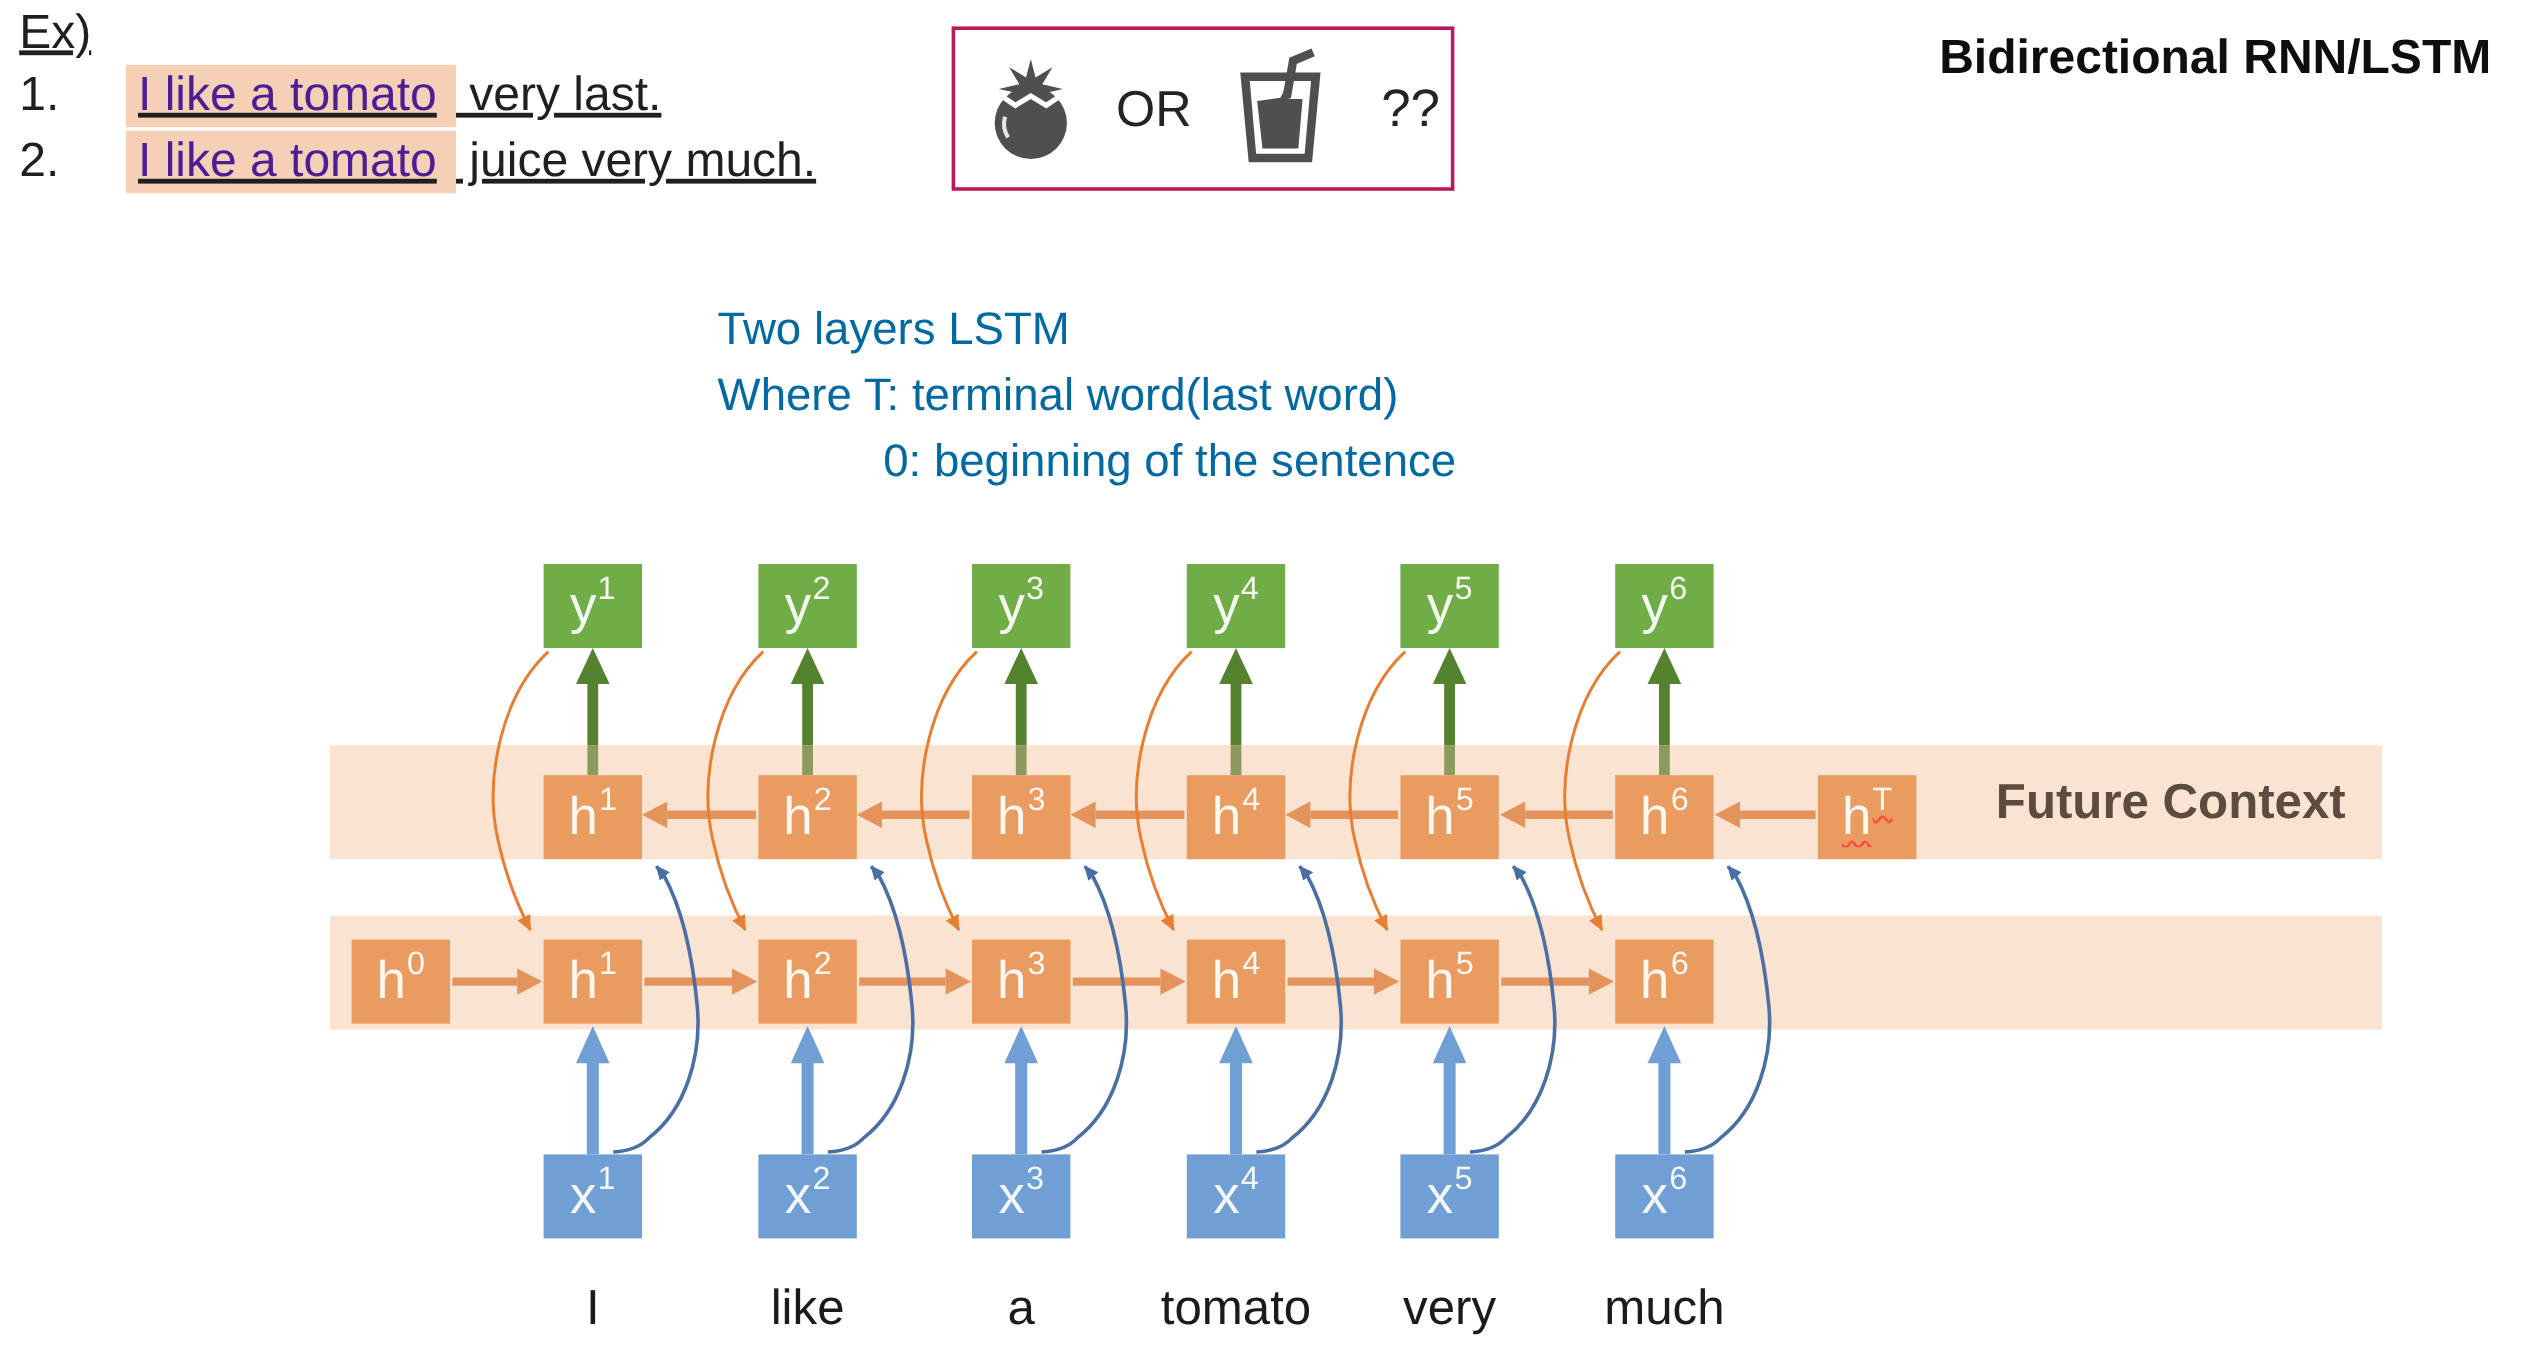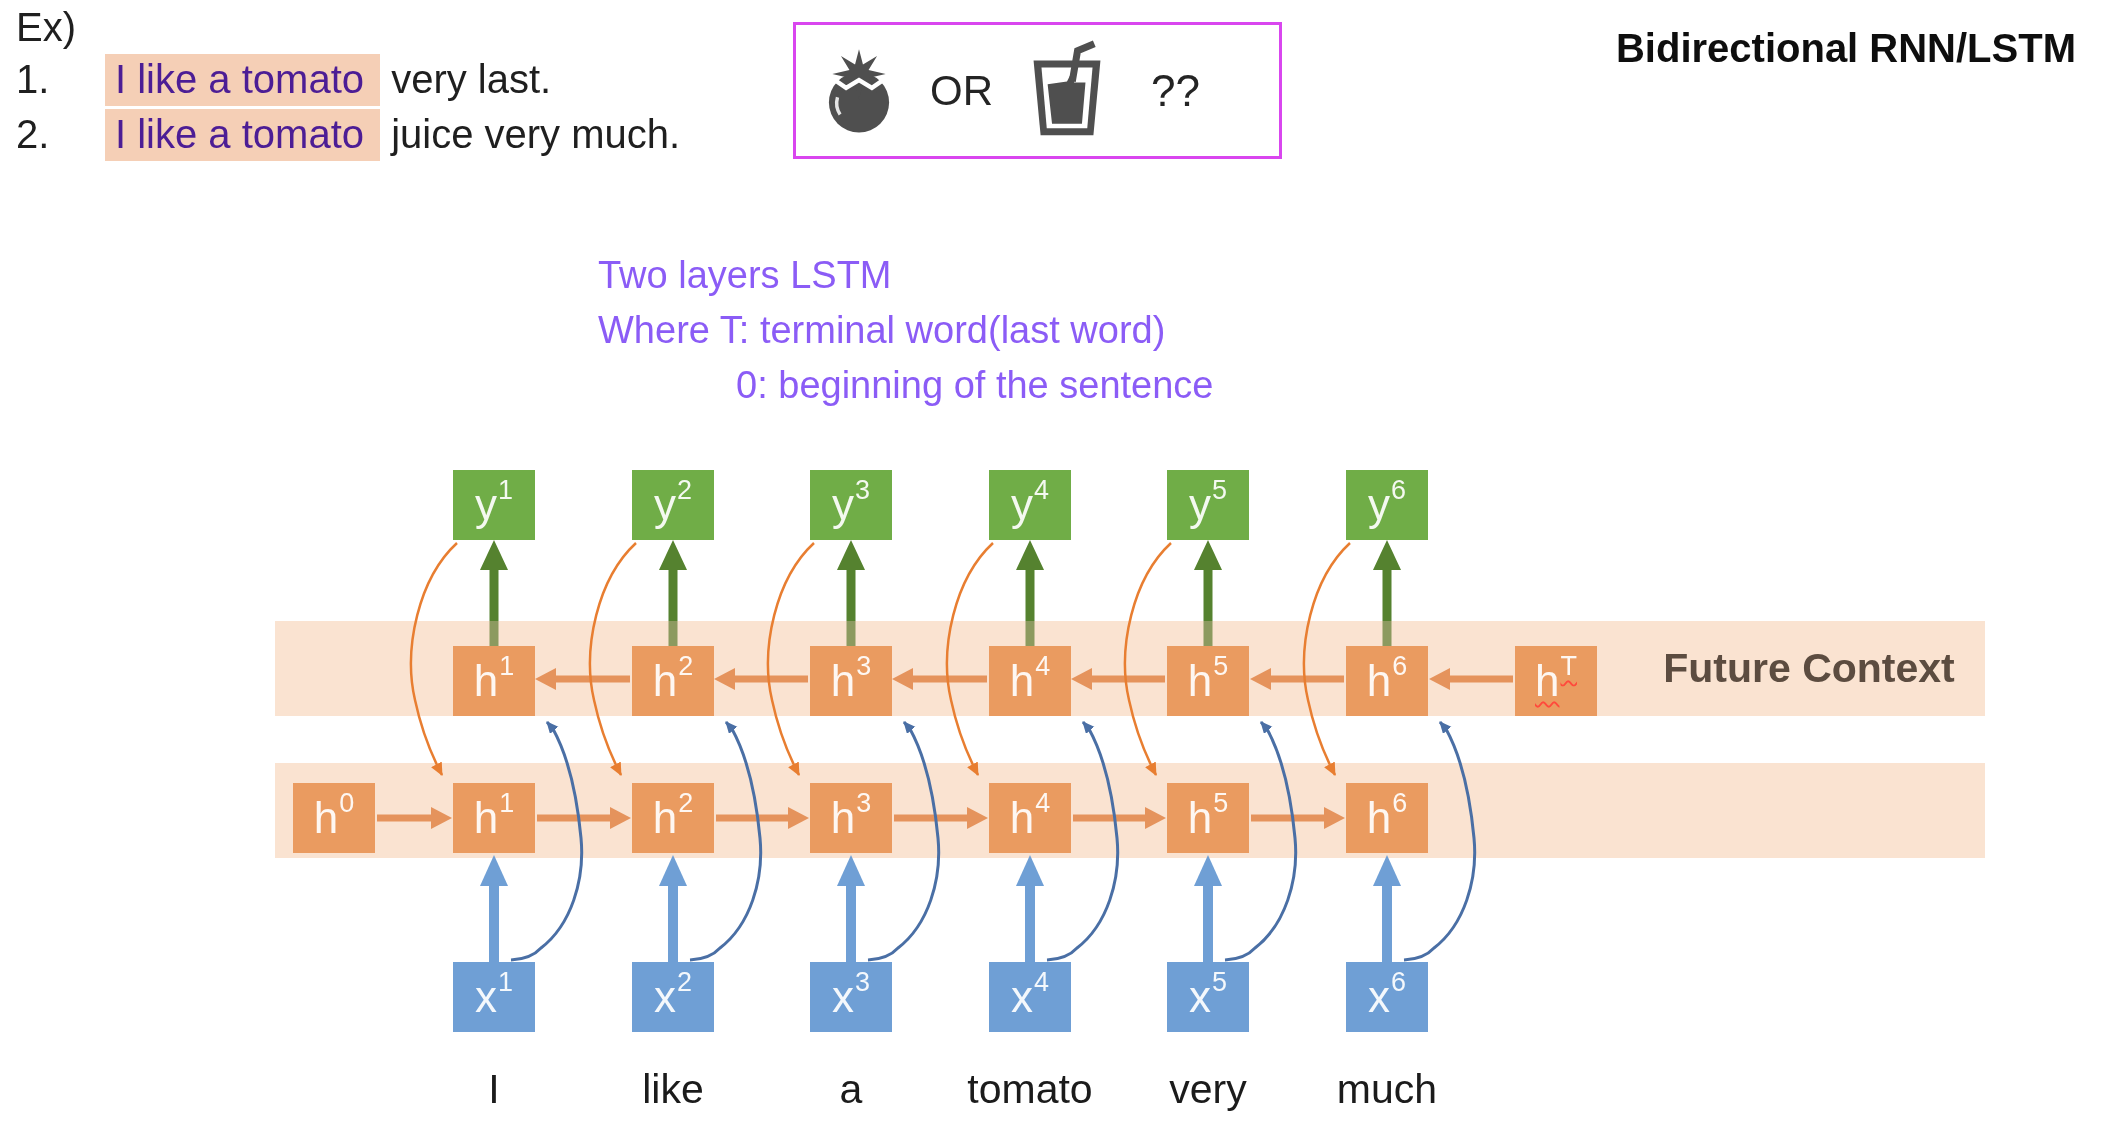--- a/index.html
+++ b/index.html
@@ -1,38 +1,38 @@
 <!DOCTYPE html>
 <html><head>
 <meta charset="utf-8">
 <style>
   html,body{margin:0;padding:0;background:#ffffff;}
   .slide{position:relative;width:2116px;height:1142px;background:#ffffff;overflow:hidden;
          font-family:"Liberation Sans",sans-serif;}
 
   
-  .ex-block{position:absolute;left:16px;top:2px;font-size:40px;line-height:55px;color:#1f1f1f;}
+  .ex-block{position:absolute;left:16px;top:2px;font-size:40px;line-height:55px;color:#1f1f1f;text-decoration:underline;}
   .ex-heading{height:50px;line-height:50px;}
   .ex-item{white-space:nowrap;}
   .ex-num{display:inline-block;width:62px;}
   .ex-hl{background:#F5CFB6;color:#4c1d95;padding:3px 16px 5px 10px;margin-left:27px;}
 
   
-  .choice-box{position:absolute;left:793px;top:22px;width:489px;height:137px;
-              border:3px solid #d946ef;box-sizing:border-box;display:flex;align-items:center;}
+  .choice-box{position:absolute;left:793px;top:22px;width:419px;height:137px;
+              border:3px solid #be185d;box-sizing:border-box;display:flex;align-items:center;}
   .or-label{font-size:42px;color:#242424;margin-left:28px;}
   .qq-label{font-size:44px;color:#242424;margin-left:40px;}
   .icon-tomato{margin-left:20px;margin-top:4px;}
   .icon-juice{margin-left:30px;margin-top:-4px;}
 
   
   .title{position:absolute;top:26px;right:40px;margin:0;font-size:40px;font-weight:bold;color:#0e0e0e;}
 
   
-  .note{position:absolute;left:598px;top:248px;font-size:38px;line-height:55px;color:#8b5cf6;}
+  .note{position:absolute;left:598px;top:248px;font-size:38px;line-height:55px;color:#0369a1;}
   .note-l3{padding-left:138px;}
 
   
   .band{position:absolute;left:275px;width:1710px;height:95px;background:#FAE3D1;z-index:1;}
   .band-future{top:621px;}
   .band-past{top:763px;}
   .band-label{position:absolute;left:1628px;width:362px;text-align:center;z-index:3;
               font-size:41px;font-weight:bold;color:#5C4C40;}
   .label-future{top:645px;}
   .label-past{top:787px;}

